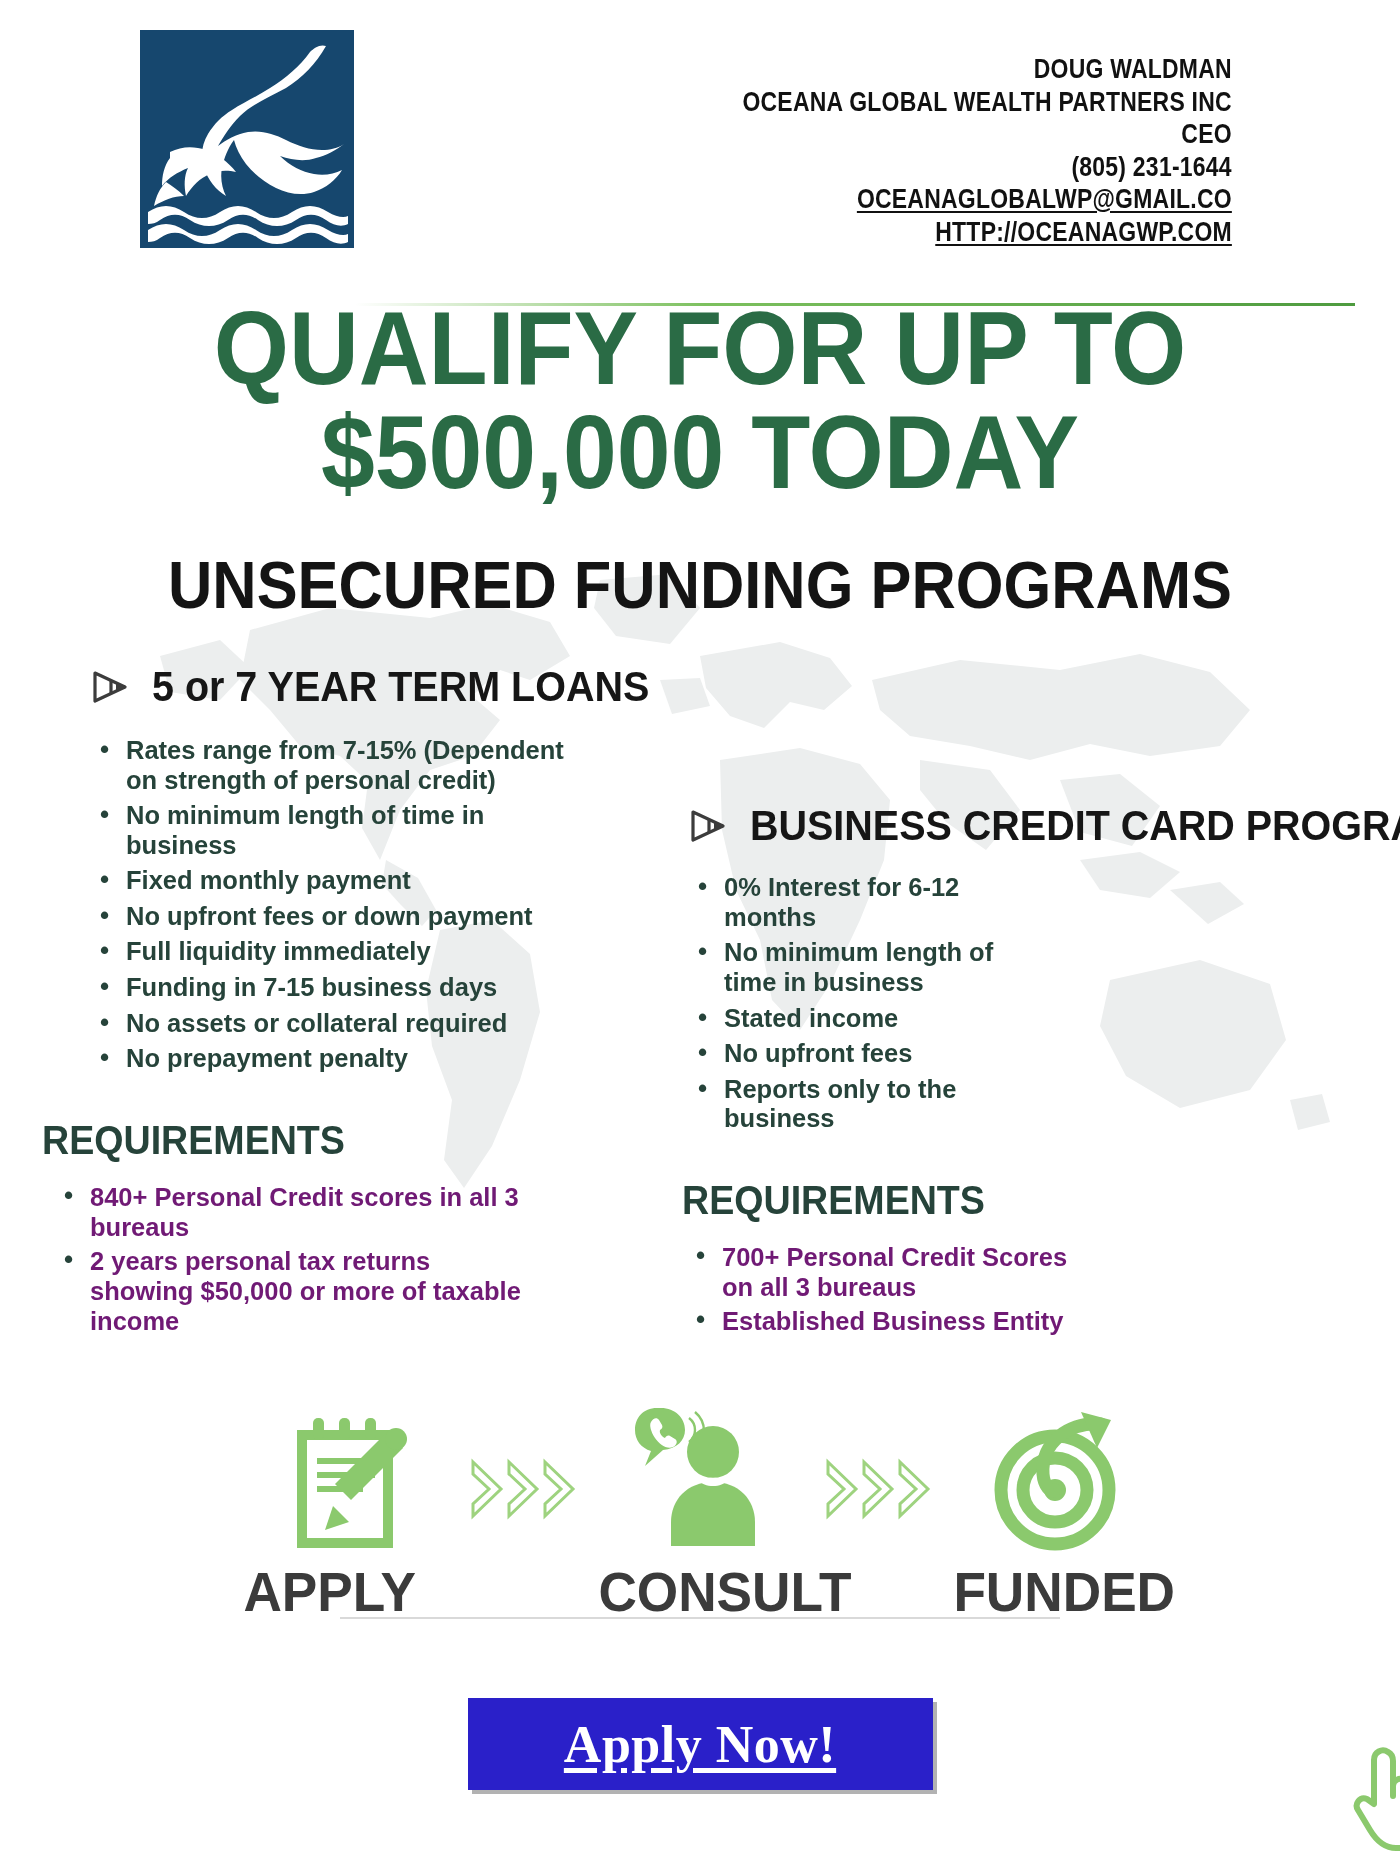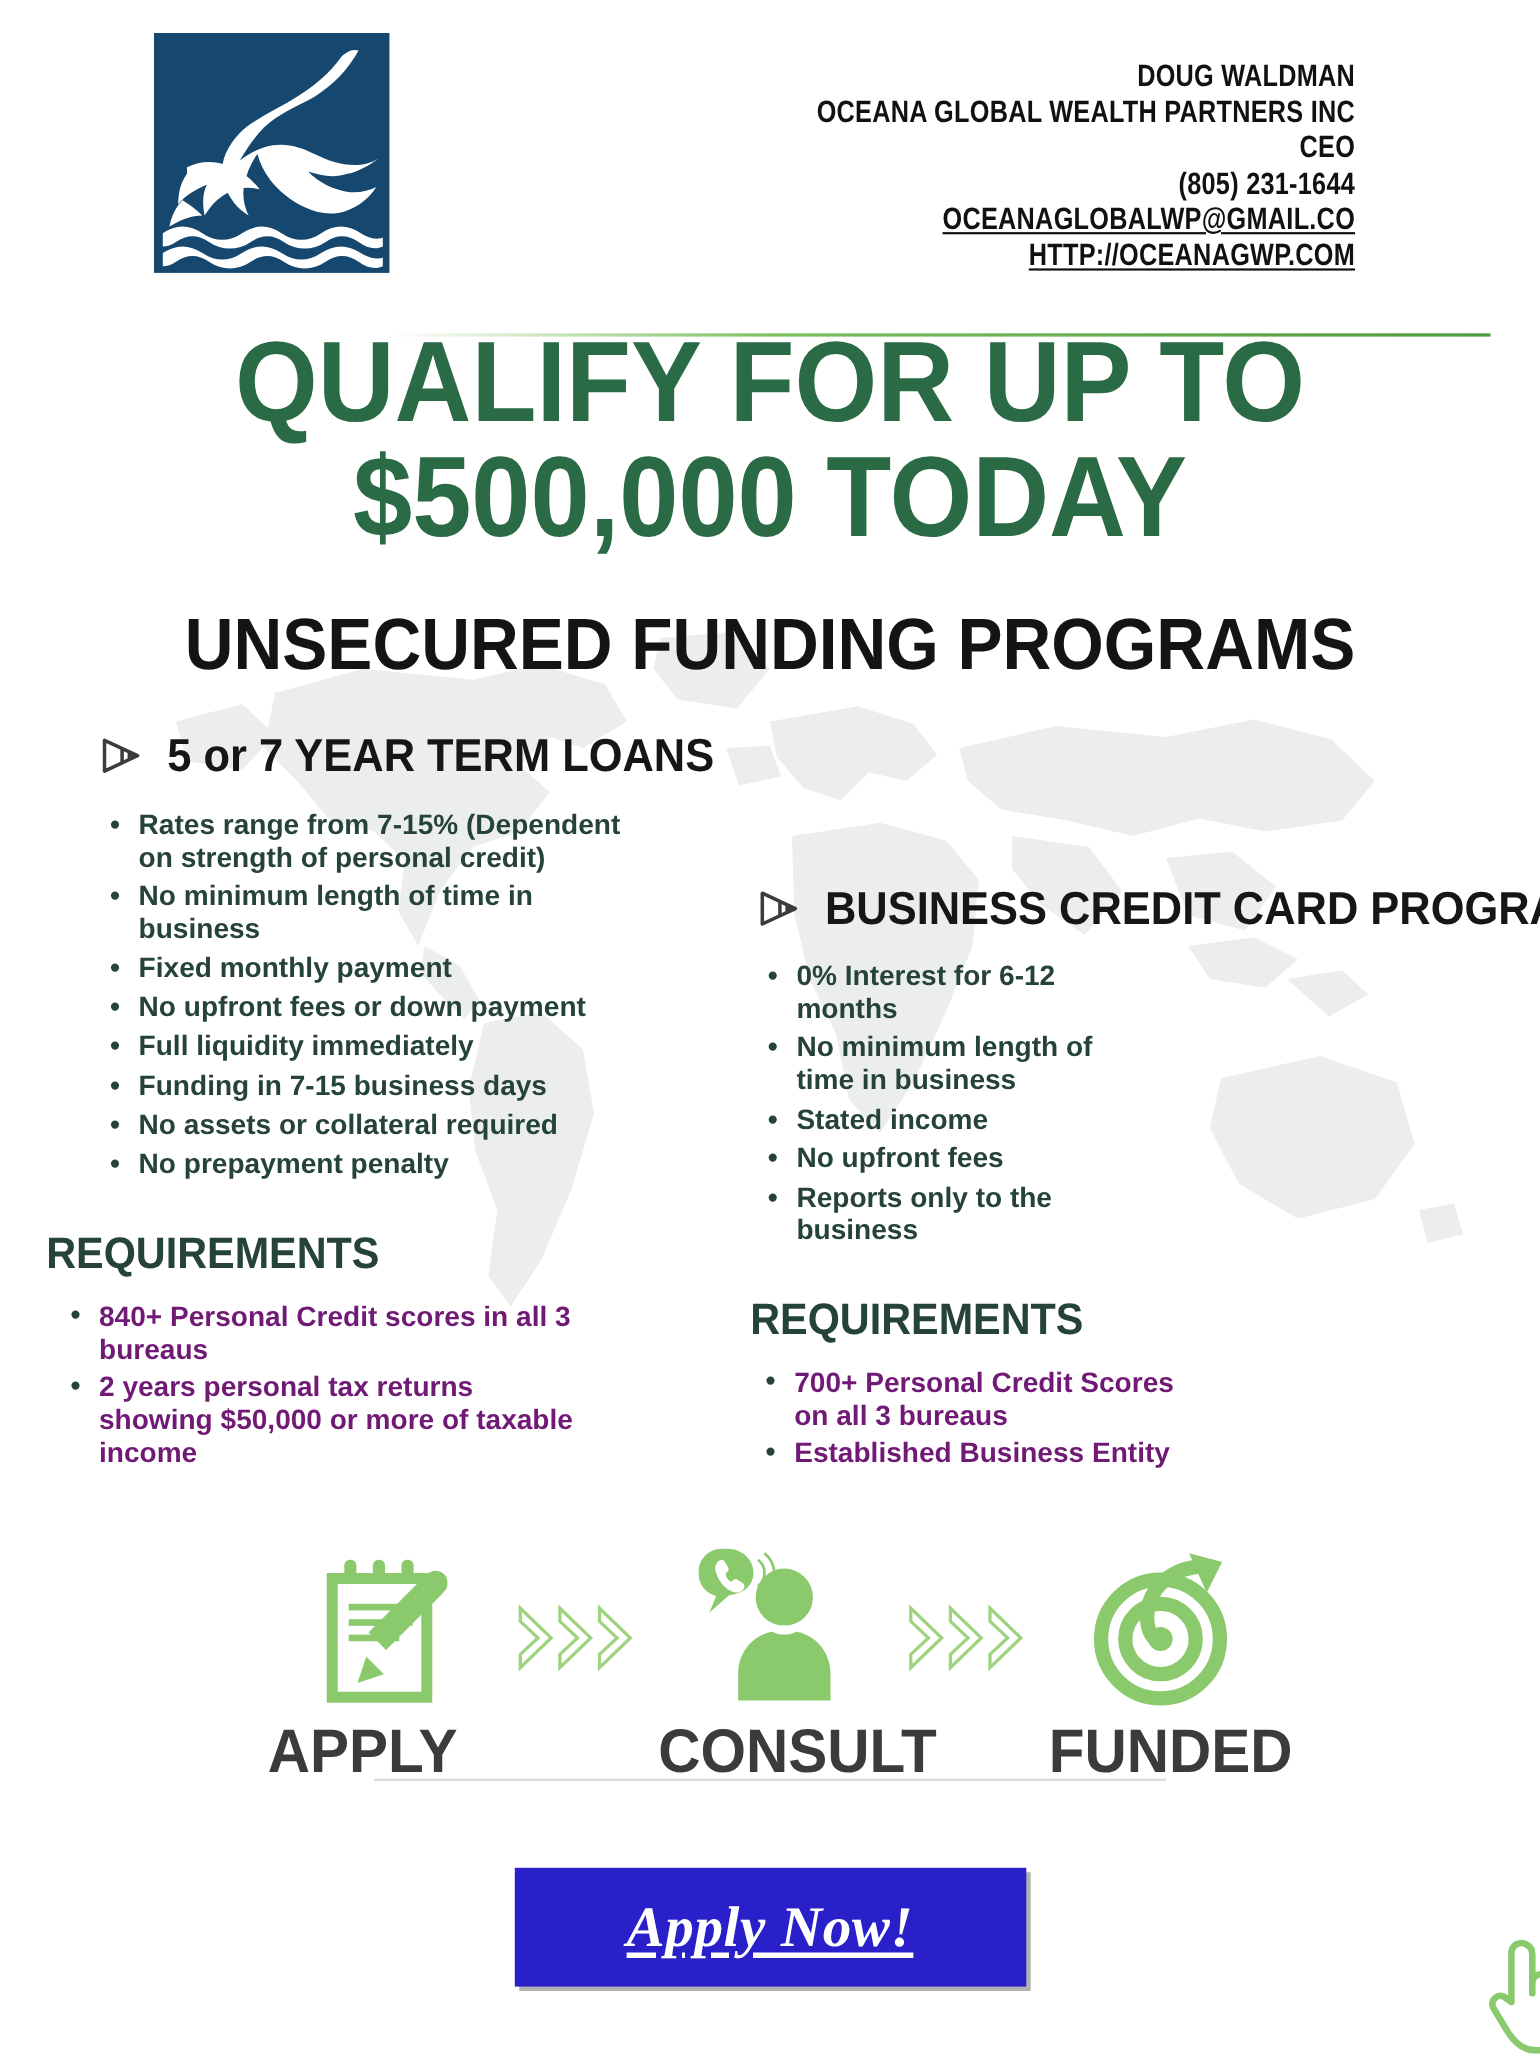--- a/index.html
+++ b/index.html
@@ -152,27 +152,26 @@
 
   
   .bottom-rule {
     position:absolute; left:340px; top:1617px; width:720px; height:2px;
     background:#d9d9d9; z-index:2;
   }
   .cta-wrap { position:relative; z-index:3; display:flex; justify-content:center;
               margin-top:78px; }
   .cta-button {
     position:relative;
-    width:465px; height:108px;
+    width:465px; height:92px;
     background:#2a20c9;
     border:none;
     display:flex; align-items:center; justify-content:center;
     cursor:pointer;
     box-shadow:4px 4px 0 rgba(0,0,0,0.30);
-    font-style:italic;
   }
   .cta-label {
     font-family:"Liberation Serif", serif;
     font-weight:bold;
     font-size:52px;
     color:#ffffff;
     text-decoration:underline;
     text-underline-offset:6px;
     letter-spacing:0.5px;
   }

